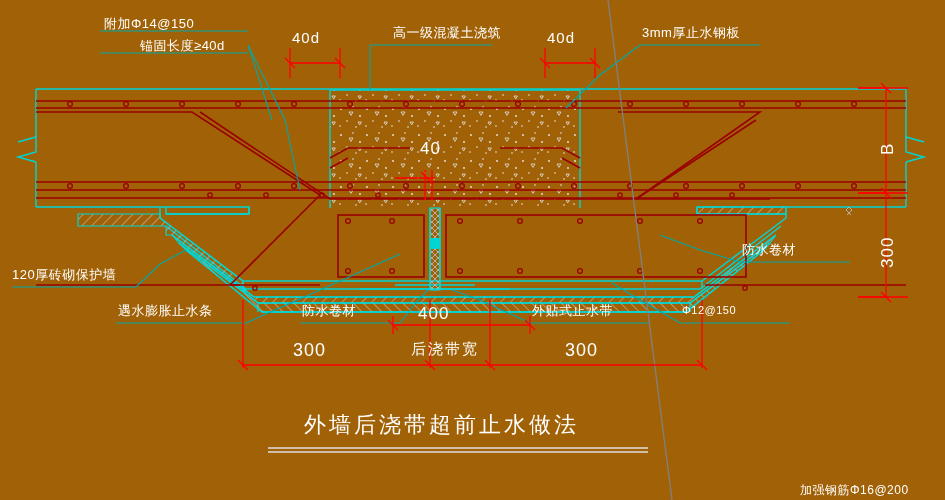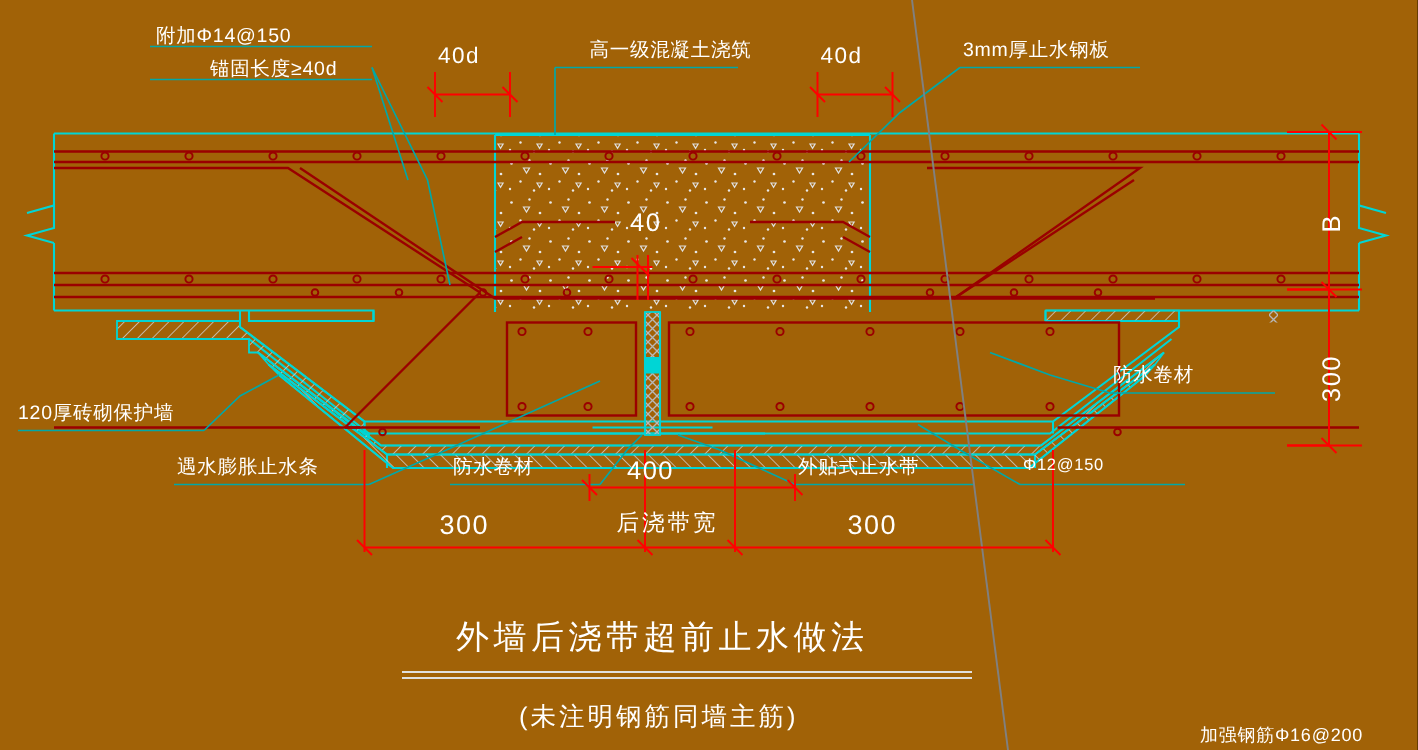--- a/index.html
+++ b/index.html
@@ -285,17 +285,16 @@
 
   <div class="dim" style="left:293px;top:341px;font-size:18px;">300</div>
   <div class="dim" style="left:418px;top:305px;font-size:17px;">400</div>
   <div class="dim" style="left:411px;top:341px;font-size:15px;letter-spacing:2px;">后浇带宽</div>
   <div class="dim" style="left:565px;top:341px;font-size:18px;">300</div>
 
   <div class="dimv" style="left:878px;top:155px;font-size:17px;">B</div>
   <div class="dimv" style="left:878px;top:268px;font-size:17px;">300</div>
 
   <div class="title" style="left:268px;top:410px;margin-left:36px;">外墙后浇带超前止水做法</div>
-  <div class="subtitle" style="left:346px;top:466px;">(未注明钢筋同墙主筋)</div>
 
   <div class="corner" style="left:800px;top:482px;">加强钢筋Φ16@200</div>
 
 </div>
 
 </body></html>

